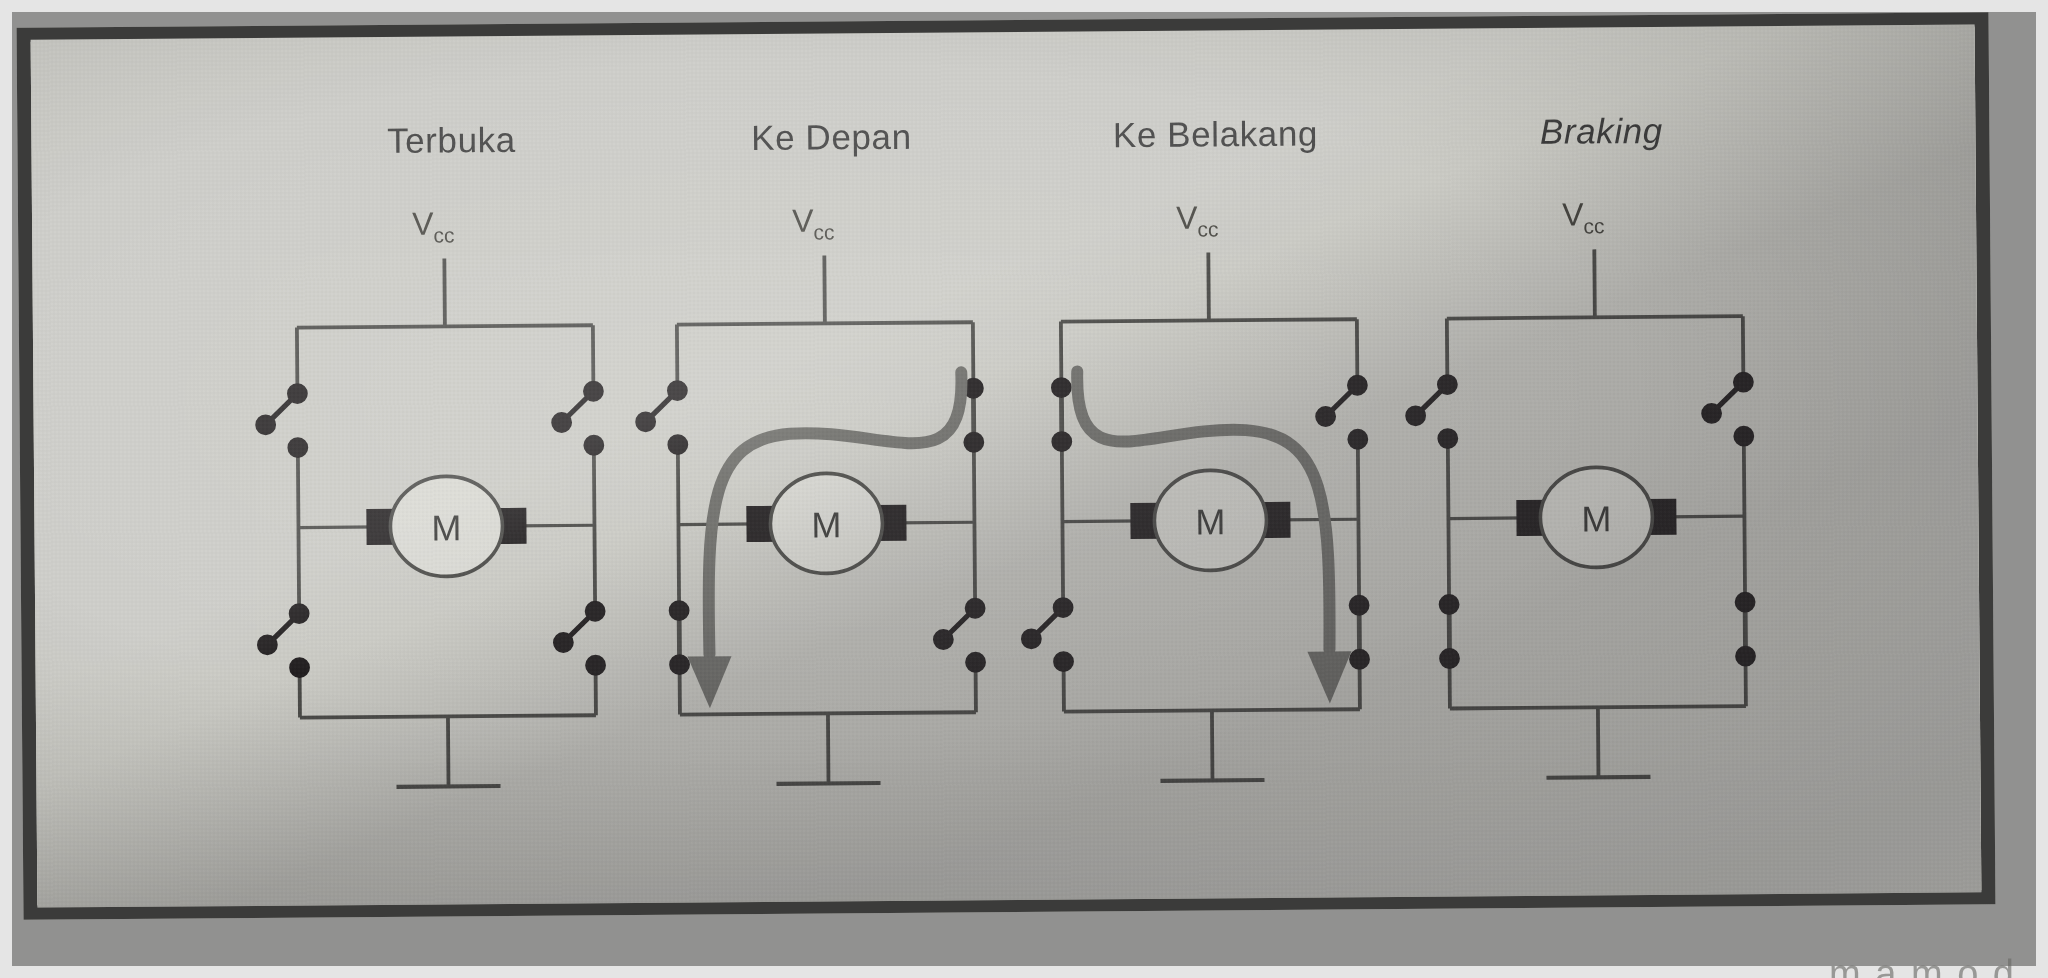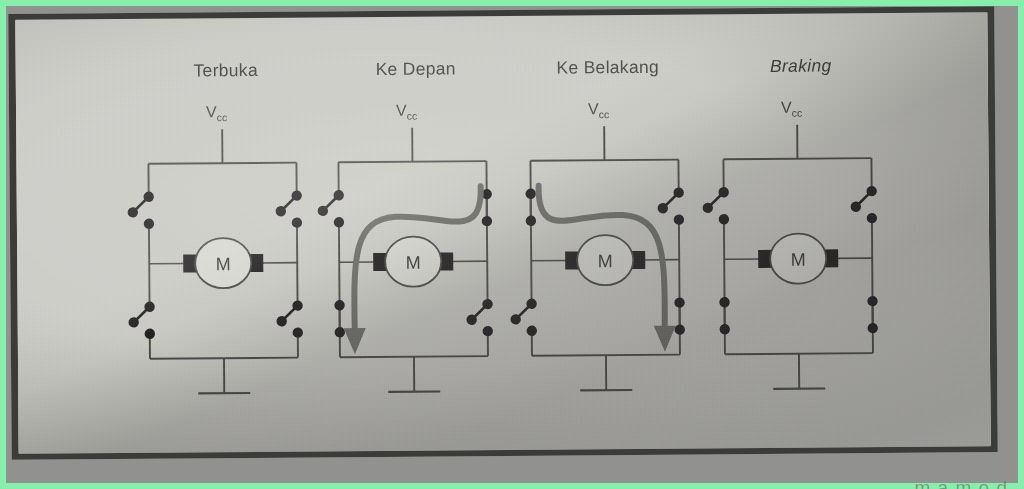--- a/index.html
+++ b/index.html
@@ -5,21 +5,21 @@
   html, body {
     margin: 0;
     padding: 0;
     background: #8e8e8a;
   }
   #page {
     position: relative;
     width: 1024px;
     height: 489px;
     overflow: hidden;
-    background: #86efac;
+    background: #e5e5e5;
     font-family: "Liberation Sans", sans-serif;
   }
 
   
   #paper-outer {
     position: absolute;
     left: 6px; top: 6px;
     width: 1012px; height: 477px;
     background: #919190;
   }

